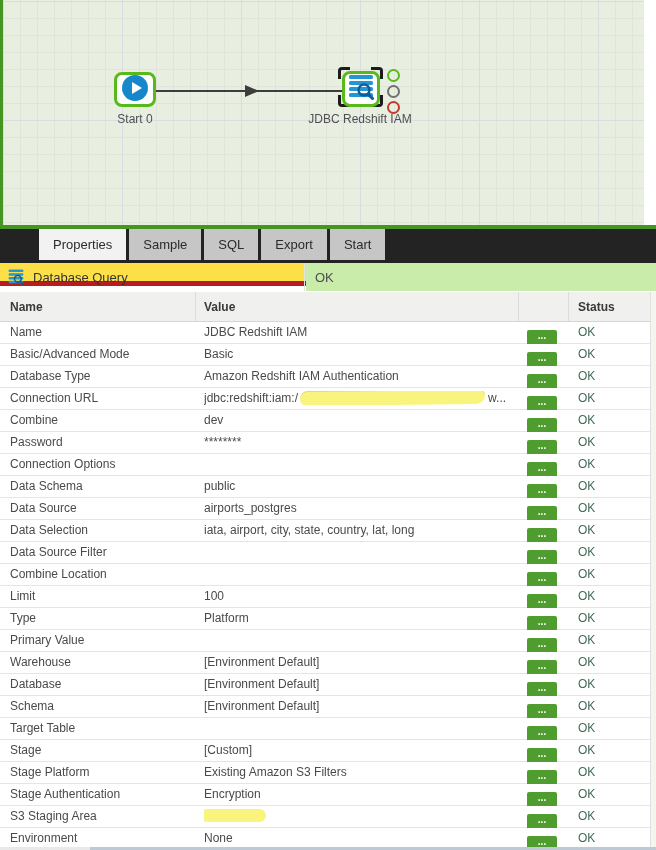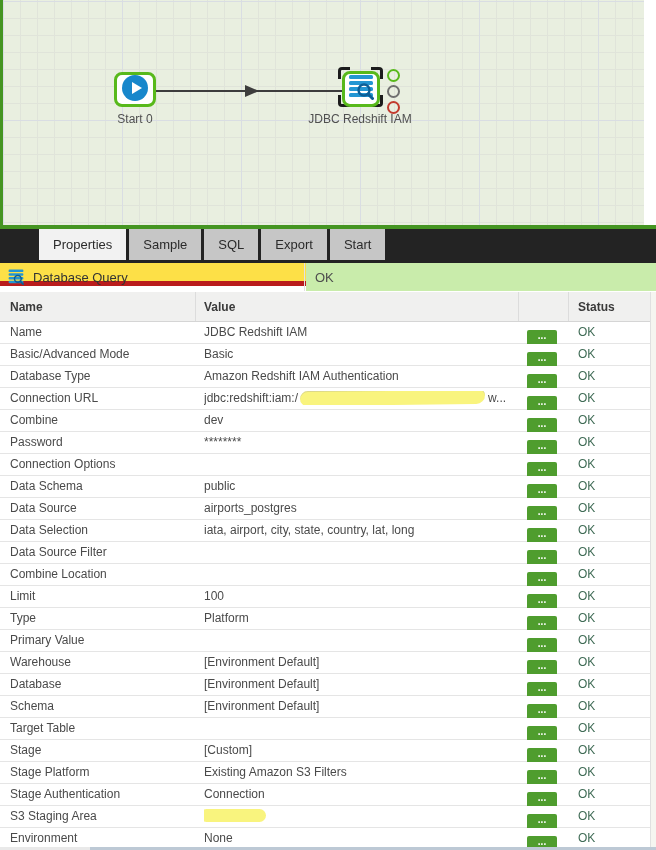--- a/index.html
+++ b/index.html
@@ -419,21 +419,21 @@
       <span>Existing Amazon S3 Filters</span><span></span>
     </div>
     <div class="c-btn">
       <button class="dots">...</button>
     </div>
     <div class="c-status">OK</div>
   </div>
       <div class="prow">
     <div class="c-name">Stage Authentication</div>
     <div class="c-value">
-      <span>Connection</span><span></span>
+      <span>Encryption</span><span></span>
     </div>
     <div class="c-btn">
       <button class="dots">...</button>
     </div>
     <div class="c-status">OK</div>
   </div>
       <div class="prow red-blob">
     <div class="c-name">S3 Staging Area</div>
     <div class="c-value">
       <span></span><span class="scribble"></span><span></span>

